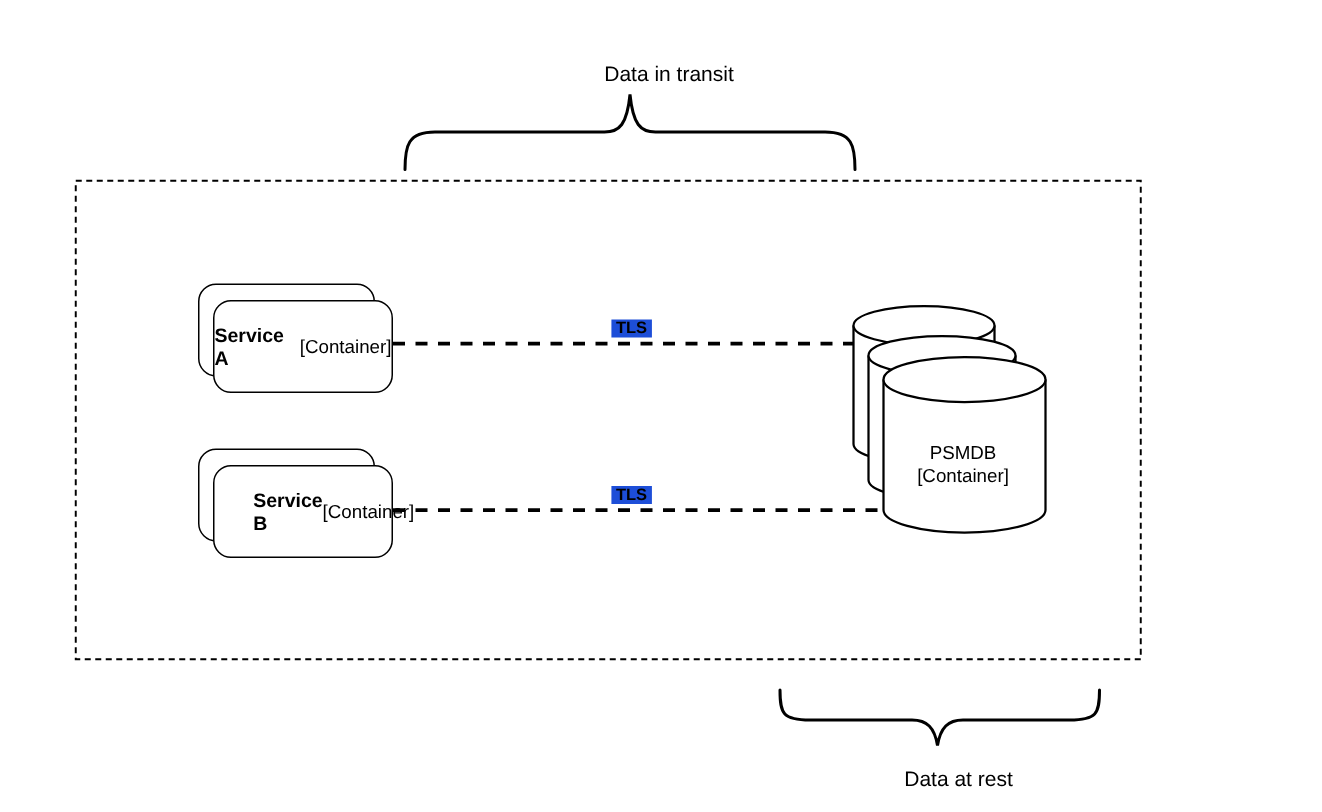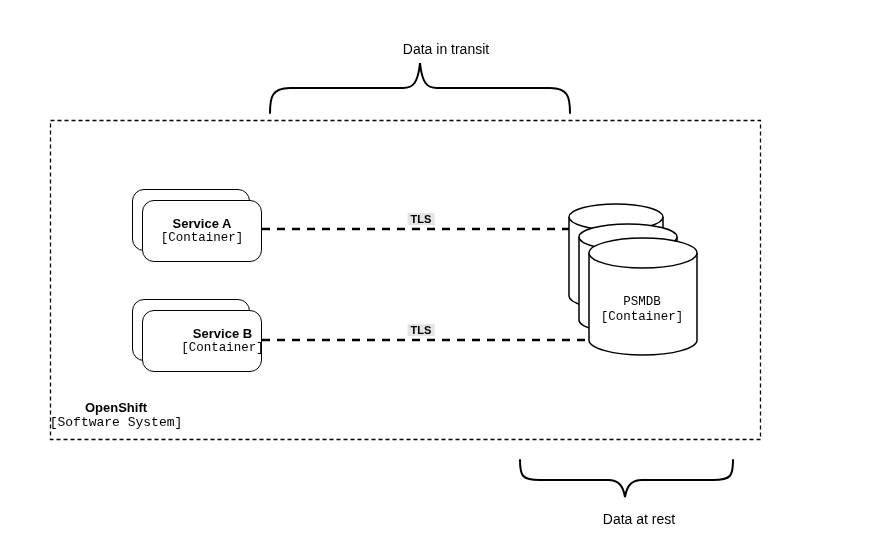--- a/index.html
+++ b/index.html
@@ -27,45 +27,43 @@
     transform: translateX(-50%);
     text-align: center;
   }
   .brace-label {
     font-size: 14px;
     line-height: 16px;
   }
   .tls-label {
     font-size: 11px;
     font-weight: bold;
-    background: #e5e5e5;
+    background: #1d4ed8;
     padding: 0 3px;
   }
   .node-box {
     position: absolute;
     box-sizing: border-box;
     background: #ffffff;
     border: 1.5px solid #000000;
     border-radius: 12px;
   }
   .node-box.front {
     display: flex;
-    flex-direction: column;
     align-items: center;
     justify-content: center;
   }
   .node-name {
     font-size: 13px;
     font-weight: bold;
     line-height: 15px;
   }
   .node-type {
     font-size: 12.5px;
     line-height: 15px;
-    font-family: Liberation Mono, monospace;
   }
   .text-block {
     position: absolute;
     transform: translateX(-50%);
     text-align: center;
     white-space: nowrap;
   }
 </style>
 </head>
 <body>
@@ -117,20 +115,16 @@
   </div>
 
   <div class="label tls-label" style="left:421px; top:213px;">TLS</div>
   <div class="label tls-label" style="left:421px; top:324px;">TLS</div>
 
   <div class="text-block" style="left:642px; top:295px;">
     <div class="node-type">PSMDB</div>
     <div class="node-type">[Container]</div>
   </div>
 
-  <div class="text-block" style="left:116px; top:400px;">
-    <div class="node-name">OpenShift</div>
-    <div class="node-type" style="font-size:13px;">[Software System]</div>
-  </div>
 
   <div class="label brace-label" style="left:625px; top:511px;padding-left:28px;">Data at rest</div>
 
 </div>
 
 </body></html>

